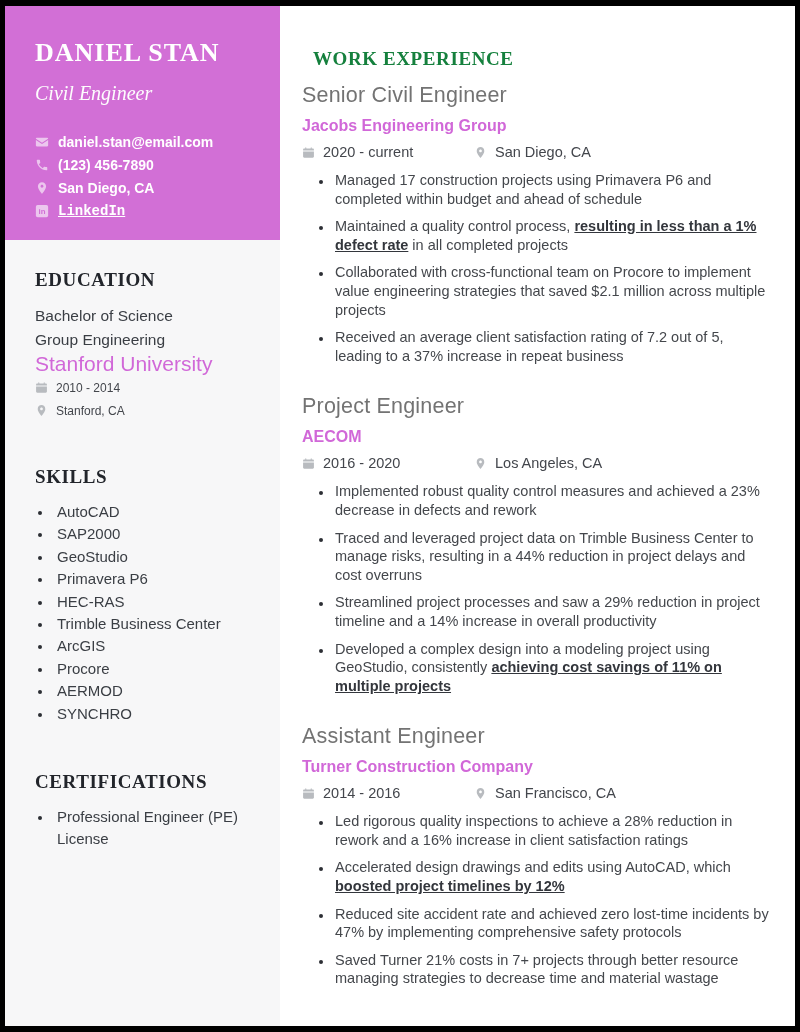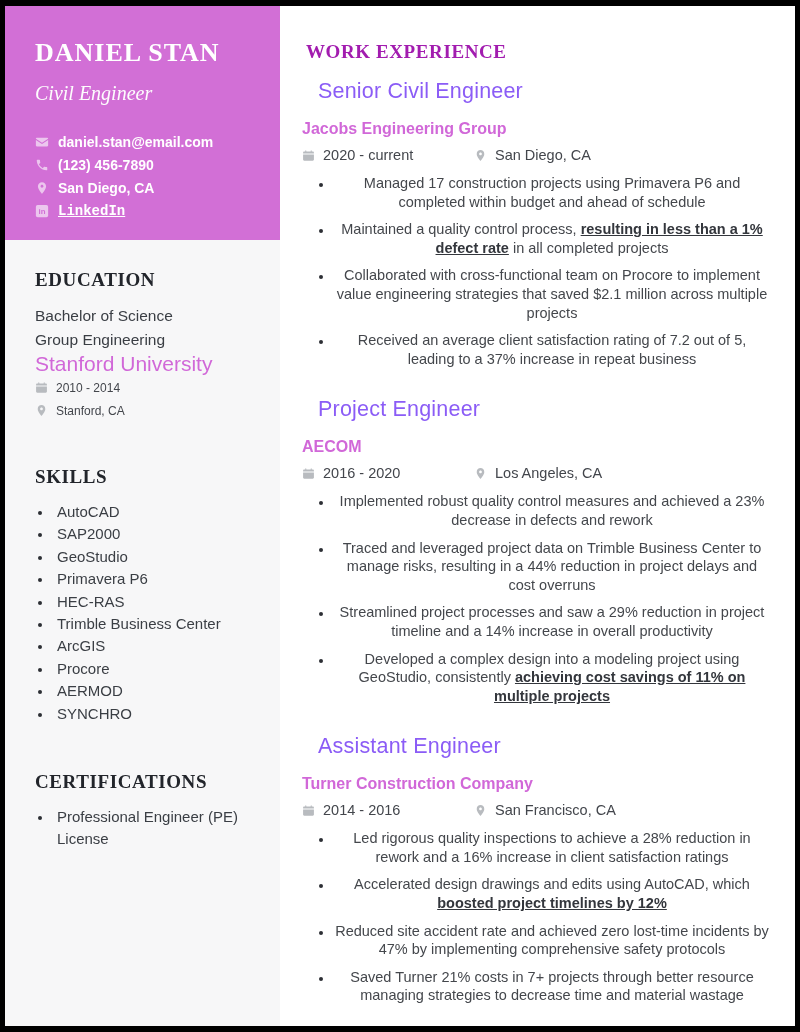--- a/index.html
+++ b/index.html
@@ -109,30 +109,30 @@
   .main {
     flex: 1;
     background: #fff;
     padding: 31px 26px 0 22px;
   }
   .main-heading {
     font-family: "Liberation Serif", serif;
     font-weight: 700;
     font-size: 19px;
     letter-spacing: 0.6px;
-    color: #a21caf;
-    margin: 4px;
+    color: #15803d;
+    margin: 11px;
   }
   .job { margin-top: 13px; }
   .job + .job { margin-top: 29px; }
   .job-title {
     font-size: 21.5px;
     font-weight: 400;
-    color: #8b5cf6;
-    margin: 16px;
+    color: #737373;
+    margin: 0;
     letter-spacing: 0.2px;
   }
   .company {
     margin-top: 9px;
     font-size: 16px;
     font-weight: 700;
     color: var(--accent-text);
   }
   .job-meta {
     margin-top: 9px;
@@ -140,21 +140,20 @@
     align-items: center;
     font-size: 14.5px;
     color: #43464c;
   }
   .meta-group { display: inline-flex; align-items: center; gap: 8px; }
   .meta-group.date-group { width: 172px; }
   ul.bullets {
     margin: 11px 0 0 0;
     padding: 0 0 0 31px;
     list-style: disc;
-    text-align: center;
   }
   ul.bullets li {
     font-size: 14.5px;
     line-height: 18.6px;
     color: #44474c;
     margin-bottom: 9px;
     padding-left: 2px;
   }
   ul.bullets li::marker { color: #2c2f34; font-size: 12px; }
   strong.em {

